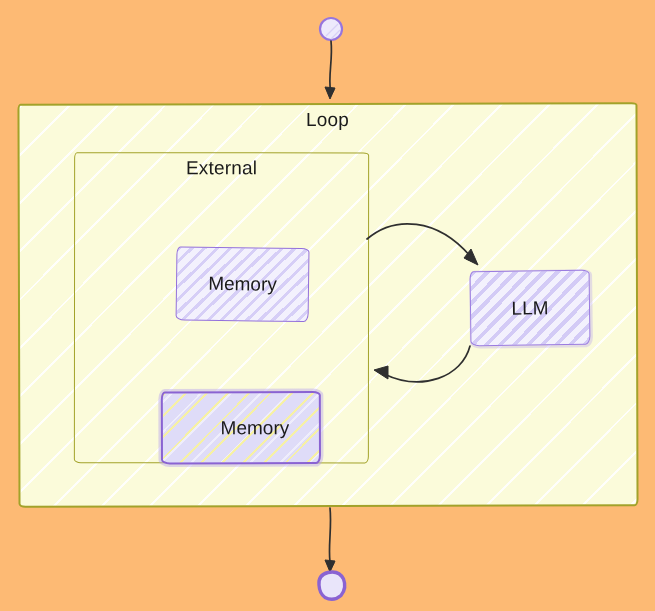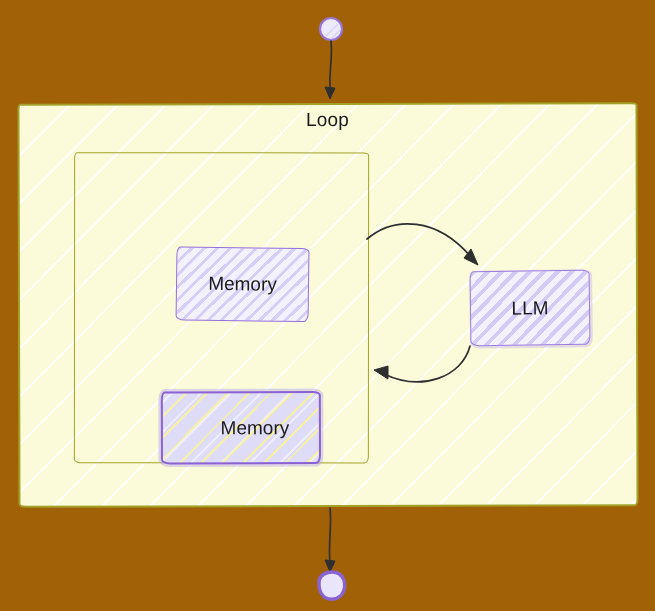--- a/index.html
+++ b/index.html
@@ -1,19 +1,19 @@
 <!DOCTYPE html>
 <html><head>
 <meta charset="utf-8">
 <style>
   html, body { margin: 0; padding: 0; background: #ffffff; }
   .canvas {
     position: relative;
     width: 655px; height: 611px;
-    background: #a16207;
+    background: #fdba74;
     font-family: "Liberation Sans", "DejaVu Sans", sans-serif;
     overflow: hidden;
   }
   
   .container-box {
     position: absolute;
     box-sizing: border-box;
     border: 2.5px solid #a2a22a;
     border-radius: 3px 6px 4px 7px / 6px 3px 7px 4px;
     background:
@@ -83,20 +83,21 @@
 </style>
 </head>
 <body>
 
 <div class="canvas">
 
   <div class="container-box loop-box">
     <div class="container-label">Loop</div>
 
     <div class="container-box external-box">
+      <div class="container-label">External</div>
 
       <div class="node-box tools-box">
         <span>Memory</span>
       </div>
 
       <div class="node-box memory-box">
         <span>Memory</span>
       </div>
     </div>
 

